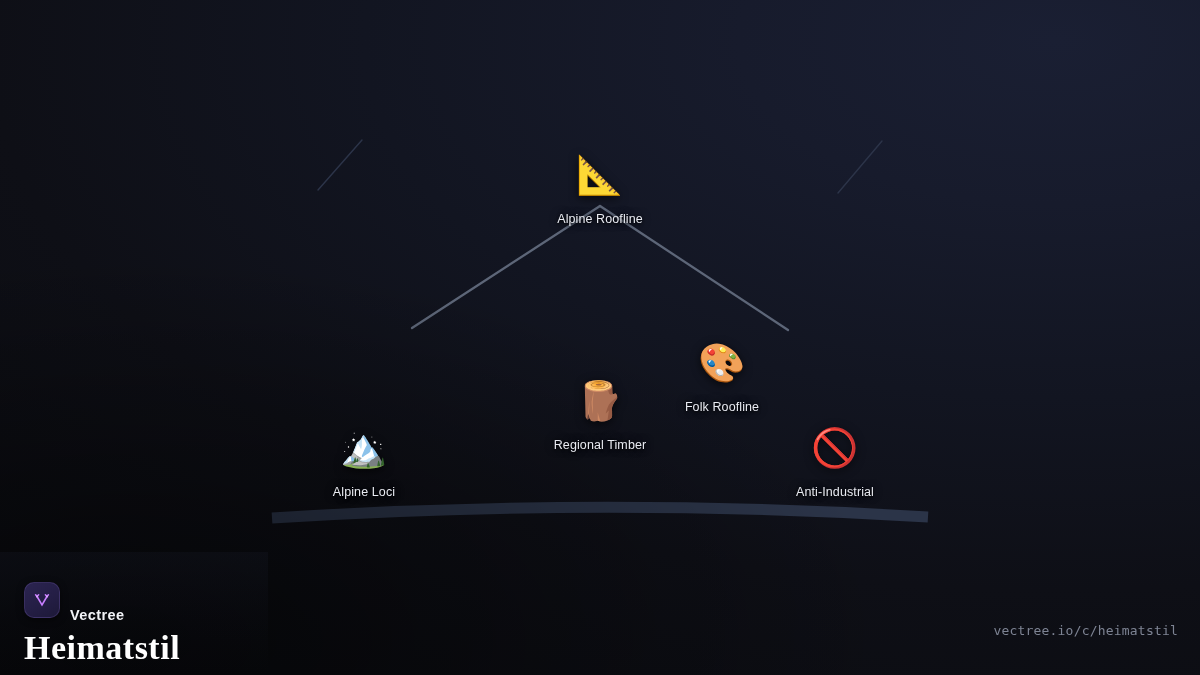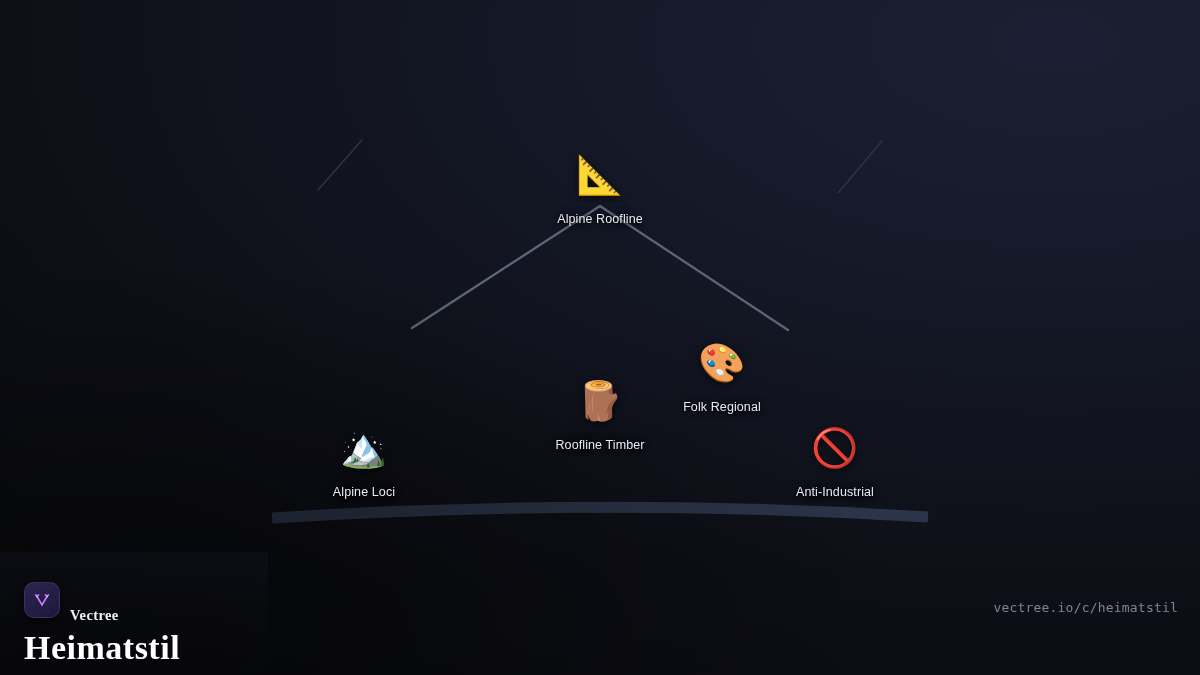--- a/index.html
+++ b/index.html
@@ -88,42 +88,42 @@
     height: 34px;
     border-radius: 10px;
     background: linear-gradient(150deg, #2b2450 0%, #241e45 55%, #1d1938 100%);
     border: 1px solid rgba(150,120,220,0.20);
     display: flex;
     align-items: center;
     justify-content: center;
     box-shadow: 0 2px 7px rgba(0,0,0,0.55);
   }
   .brand-name {
-    font-family: Liberation Serif, serif;
+    font-family: Liberation Sans, sans-serif;
     font-weight: bold;
     font-size: 14.5px;
     color: #f2f3f7;
     letter-spacing: 0.4px;
     margin-top: 31px;
   }
   .page-title {
     position: absolute;
     left: 24px;
     top: 626px;
     font-family: Liberation Serif, serif;
     font-weight: bold;
     font-size: 34px;
     line-height: 44px;
     color: #ffffff;
     letter-spacing: 0.5px;
   }
   .page-url {
     position: absolute;
     right: 22px;
-    top: 600px;
+    top: 623px;
     font-family: "DejaVu Sans Mono", "Liberation Mono", monospace;
     font-size: 13px;
     color: #7e8494;
     letter-spacing: 0.2px;
   }
 </style>
 </head>
 <body>
 
 <div id="stage">
@@ -142,26 +142,26 @@
   <div class="vignette"></div>
   <div class="title-scrim"></div>
 
   <div class="node" style="left:600px; top:152px;">
     <span class="node-icon">📐</span>
     <span class="node-label">Alpine Roofline</span>
   </div>
 
   <div class="node" style="left:722px; top:340px;">
     <span class="node-icon">🎨</span>
-    <span class="node-label">Folk Regional</span>
+    <span class="node-label">Folk Roofline</span>
   </div>
 
   <div class="node" style="left:600px; top:378px;">
     <span class="node-icon">🪵</span>
-    <span class="node-label">Roofline Timber</span>
+    <span class="node-label">Regional Timber</span>
   </div>
 
   <div class="node" style="left:364px; top:425px;">
     <span class="node-icon">🏔️</span>
     <span class="node-label">Alpine Loci</span>
   </div>
 
   <div class="node" style="left:835px; top:425px;">
     <span class="node-icon">🚫</span>
     <span class="node-label">Anti-Industrial</span>

